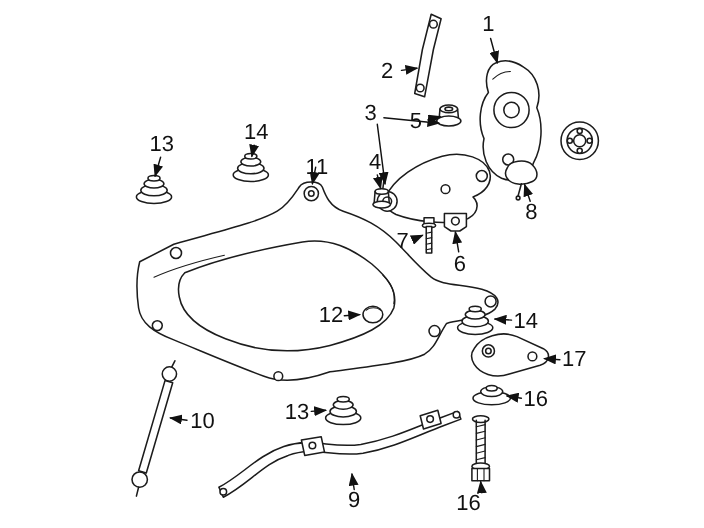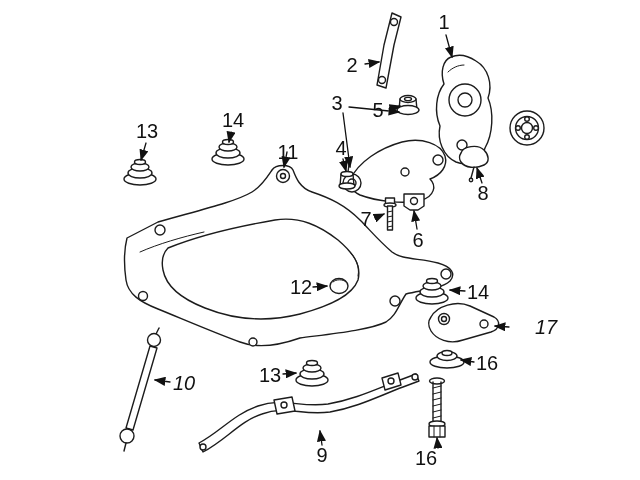--- a/index.html
+++ b/index.html
@@ -190,20 +190,20 @@
       <div class="callout" style="left: 378px; top: 110px;">5</div>
       <div class="callout" style="left: 341px; top: 148px;">4</div>
       <div class="callout" style="left: 147px; top: 131px;">13</div>
       <div class="callout" style="left: 233px; top: 120px;">14</div>
       <div class="callout" style="left: 288px; top: 152px;">11</div>
       <div class="callout" style="left: 366px; top: 219px;">7</div>
       <div class="callout" style="left: 418px; top: 240px;">6</div>
       <div class="callout" style="left: 483px; top: 193px;">8</div>
       <div class="callout" style="left: 301px; top: 287px;">12</div>
       <div class="callout" style="left: 478px; top: 292px;">14</div>
-      <div class="callout" style="left: 546px; top: 327px; font-style: italic;">17</div>
+      <div class="callout" style="left: 522px; top: 327px;">17</div>
       <div class="callout" style="left: 487px; top: 363px;">16</div>
-      <div class="callout" style="left: 184px; top: 383px; font-style: italic;">10</div>
+      <div class="callout" style="left: 184px; top: 383px;">10</div>
       <div class="callout" style="left: 270px; top: 375px;">13</div>
       <div class="callout" style="left: 322px; top: 455px;">9</div>
       <div class="callout" style="left: 426px; top: 458px;">16</div>
     </div>
 </div>
 
 </body></html>

